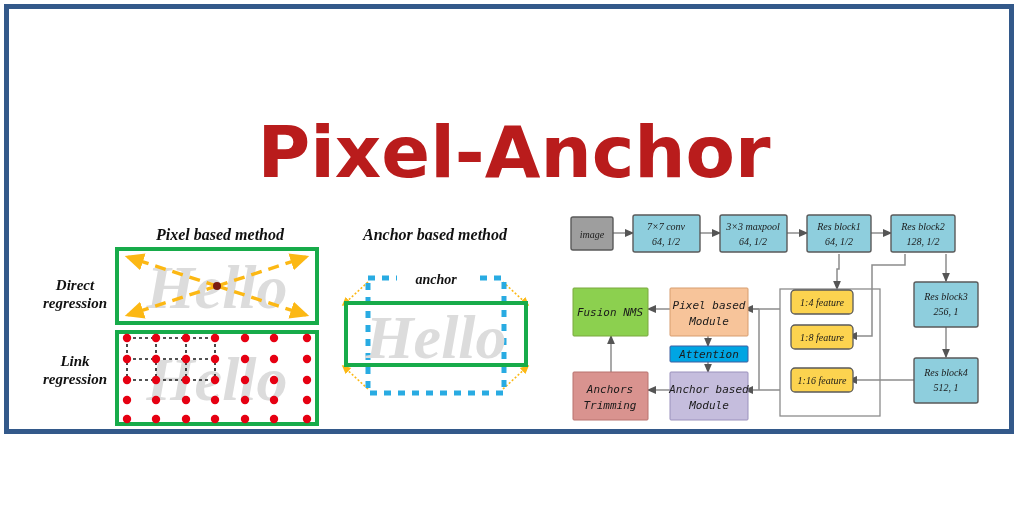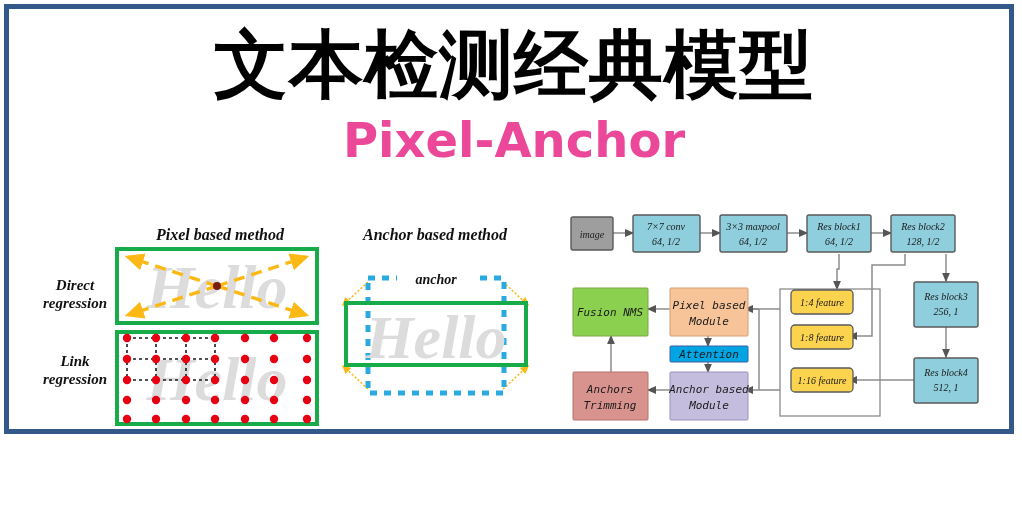--- a/index.html
+++ b/index.html
@@ -38,44 +38,43 @@
     font-weight: bold;
     font-size: 74px;
     line-height: 86px;
     letter-spacing: 1px;
     color: #000000;
     white-space: nowrap;
   }
   #title-en {
     position: absolute;
     left: 0;
-    top: 92px;
+    top: 104px;
     width: 1010px;
     text-align: center;
     font-family: "DejaVu Sans", "Liberation Sans", sans-serif;
     font-weight: bold;
-    font-size: 48px;
+    font-size: 72px;
     line-height: 78px;
-    color: #ec4899;
+    color: #b91c1c;
     white-space: nowrap;
   }
 
   
   .figure-panel { position: absolute; font-style: italic; }
   #left-figure  { left: 18px;  top: 205px; width: 530px; height: 222px; }
   #right-figure { left: 556px; top: 196px; width: 452px; height: 232px; }
 
   .fig-svg { display: block; }
 </style>
 </head>
 <body>
 
 <div id="slide-frame">
 
-  <div id="title-cn">文本检测经典模型</div>
   <div id="title-en">Pixel-Anchor</div>
 
   <div class="figure-panel" id="left-figure">
     <svg class="fig-svg" width="530" height="222" viewBox="0 0 530 222" xmlns="http://www.w3.org/2000/svg">
       <defs>
         <marker id="orangeArrow" markerWidth="6" markerHeight="6" refX="4.6" refY="3" orient="auto">
           <path d="M0,0.4 L5.6,3 L0,5.6 z" fill="#fcb814"></path>
         </marker>
       </defs>
 

